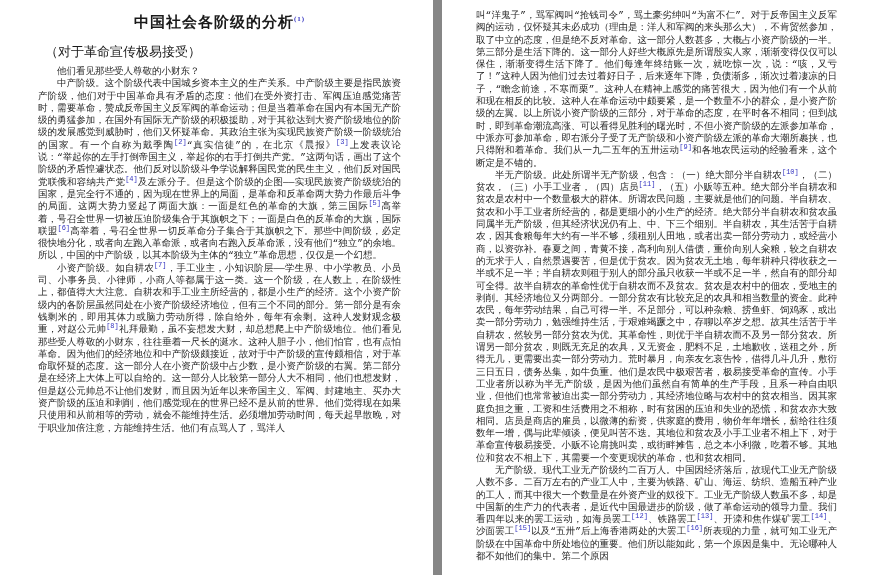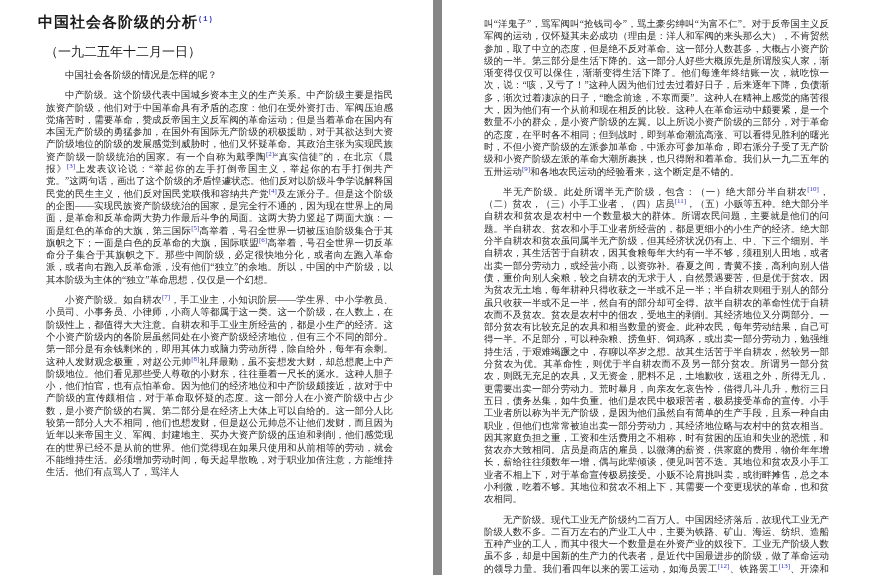--- a/index.html
+++ b/index.html
@@ -10,47 +10,47 @@
   }
   .spread { display: flex; width: 875px; height: 575px; }
   .page {
     background: #ffffff; box-sizing: border-box; overflow: hidden;
     color: #262626; flex: none;
   }
   .page-left  { width: 433px; padding: 10px 32px 0 38px; }
   .page-right { width: 433px; padding: 10px 38px 0 34px; }
   .separator  { width: 9px; flex: none; }
   .doc-title {
-    text-align: left; font-weight: bold; font-size: 15px;
-    color: #1a1a1a; margin: 3px 0 11px 0; letter-spacing: 1px; font-family: Liberation Mono, monospace;
+    text-align: center; font-weight: bold; font-size: 15px;
+    color: #1a1a1a; margin: 3px 0 11px 0; letter-spacing: 1px;
   }
   .date-line { font-size: 13px; color: #1a1a1a; padding-left: 7px; margin: 0 0 5px 0; }
   .para {
     font-size: 9.5px; line-height: 12.3px; text-align: justify;
-    margin: 8px; word-break: break-all;
+    margin: 0; word-break: break-all; font-family: Liberation Mono, monospace;
   }
   .para.indent { text-indent: 2em; }
   sup.ref {
     font-size: 7px; line-height: 0; vertical-align: super;
     text-decoration: none; cursor: pointer;
   }
   .title-ref { font-size: 9px; }
 </style>
 </head>
 <body style="background: rgb(255, 255, 255);">
 
 <div class="spread">
 
   <div class="page page-left" style="background: rgb(255, 255, 255); color: rgb(38, 38, 38);">
     <div class="doc-title" style="color: rgb(26, 26, 26);">
       <span>中国社会各阶级的分析</span><sup class="ref title-ref" style="color: rgb(50, 50, 192);">(1)</sup>
     </div>
-    <div class="date-line" style="color: rgb(26, 26, 26);">（一九二五年十二月一日）</div>
+    <div class="date-line" style="color: rgb(26, 26, 26);">（对于革命宣传极易接受）</div>
     <div class="page-body">
-        <p class="para indent">中国社会各阶级的情况是怎样的呢？</p>
+        <p class="para indent">他们看见那些受人尊敬的小财东？</p>
         <p class="para indent">中产阶级。这个阶级代表中国城乡资本主义的生产关系。中产阶级主要是指民族资产阶级，他们对于中国革命具有矛盾的态度：他们在受外资打击、军阀压迫感觉痛苦时，需要革命，赞成反帝国主义反军阀的革命运动；但是当着革命在国内有本国无产阶级的勇猛参加，在国外有国际无产阶级的积极援助，对于其欲达到大资产阶级地位的阶级的发展感觉到威胁时，他们又怀疑革命。其政治主张为实现民族资产阶级一阶级统治的国家。有一个自称为戴季陶<sup class="ref" style="color: rgb(50, 50, 192);">[2]</sup>“真实信徒”的，在北京《晨报》<sup class="ref" style="color: rgb(50, 50, 192);">[3]</sup>上发表议论说：“举起你的左手打倒帝国主义，举起你的右手打倒共产党。”这两句话，画出了这个阶级的矛盾惶遽状态。他们反对以阶级斗争学说解释国民党的民生主义，他们反对国民党联俄和容纳共产党<sup class="ref" style="color: rgb(50, 50, 192);">[4]</sup>及左派分子。但是这个阶级的企图——实现民族资产阶级统治的国家，是完全行不通的，因为现在世界上的局面，是革命和反革命两大势力作最后斗争的局面。这两大势力竖起了两面大旗：一面是红色的革命的大旗，第三国际<sup class="ref" style="color: rgb(50, 50, 192);">[5]</sup>高举着，号召全世界一切被压迫阶级集合于其旗帜之下；一面是白色的反革命的大旗，国际联盟<sup class="ref" style="color: rgb(50, 50, 192);">[6]</sup>高举着，号召全世界一切反革命分子集合于其旗帜之下。那些中间阶级，必定很快地分化，或者向左跑入革命派，或者向右跑入反革命派，没有他们“独立”的余地。所以，中国的中产阶级，以其本阶级为主体的“独立”革命思想，仅仅是一个幻想。</p>
         <p class="para indent">小资产阶级。如自耕农<sup class="ref" style="color: rgb(50, 50, 192);">[7]</sup>，手工业主，小知识阶层——学生界、中小学教员、小员司、小事务员、小律师，小商人等都属于这一类。这一个阶级，在人数上，在阶级性上，都值得大大注意。自耕农和手工业主所经营的，都是小生产的经济。这个小资产阶级内的各阶层虽然同处在小资产阶级经济地位，但有三个不同的部分。第一部分是有余钱剩米的，即用其体力或脑力劳动所得，除自给外，每年有余剩。这种人发财观念极重，对赵公元帅<sup class="ref" style="color: rgb(50, 50, 192);">[8]</sup>礼拜最勤，虽不妄想发大财，却总想爬上中产阶级地位。他们看见那些受人尊敬的小财东，往往垂着一尺长的涎水。这种人胆子小，他们怕官，也有点怕革命。因为他们的经济地位和中产阶级颇接近，故对于中产阶级的宣传颇相信，对于革命取怀疑的态度。这一部分人在小资产阶级中占少数，是小资产阶级的右翼。第二部分是在经济上大体上可以自给的。这一部分人比较第一部分人大不相同，他们也想发财，但是赵公元帅总不让他们发财，而且因为近年以来帝国主义、军阀、封建地主、买办大资产阶级的压迫和剥削，他们感觉现在的世界已经不是从前的世界。他们觉得现在如果只使用和从前相等的劳动，就会不能维持生活。必须增加劳动时间，每天起早散晚，对于职业加倍注意，方能维持生活。他们有点骂人了，骂洋人</p>
       </div>
   </div>
 
   <div class="separator" style="background: rgb(134, 134, 134);"></div>
 
   <div class="page page-right" style="background: rgb(255, 255, 255); color: rgb(38, 38, 38);">
     <div class="page-body">
         <p class="para">叫“洋鬼子”，骂军阀叫“抢钱司令”，骂土豪劣绅叫“为富不仁”。对于反帝国主义反军阀的运动，仅怀疑其未必成功（理由是：洋人和军阀的来头那么大），不肯贸然参加，取了中立的态度，但是绝不反对革命。这一部分人数甚多，大概占小资产阶级的一半。第三部分是生活下降的。这一部分人好些大概原先是所谓殷实人家，渐渐变得仅仅可以保住，渐渐变得生活下降了。他们每逢年终结账一次，就吃惊一次，说：“咳，又亏了！”这种人因为他们过去过着好日子，后来逐年下降，负债渐多，渐次过着凄凉的日子，“瞻念前途，不寒而栗”。这种人在精神上感觉的痛苦很大，因为他们有一个从前和现在相反的比较。这种人在革命运动中颇要紧，是一个数量不小的群众，是小资产阶级的左翼。以上所说小资产阶级的三部分，对于革命的态度，在平时各不相同；但到战时，即到革命潮流高涨、可以看得见胜利的曙光时，不但小资产阶级的左派参加革命，中派亦可参加革命，即右派分子受了无产阶级和小资产阶级左派的革命大潮所裹挟，也只得附和着革命。我们从一九二五年的五卅运动<sup class="ref" style="color: rgb(50, 50, 192);">[9]</sup>和各地农民运动的经验看来，这个断定是不错的。</p>

